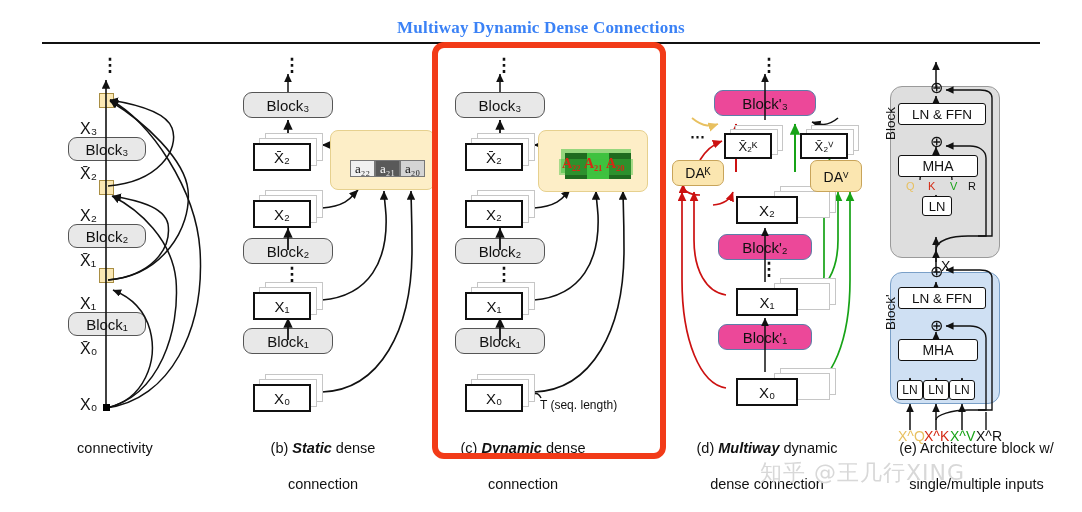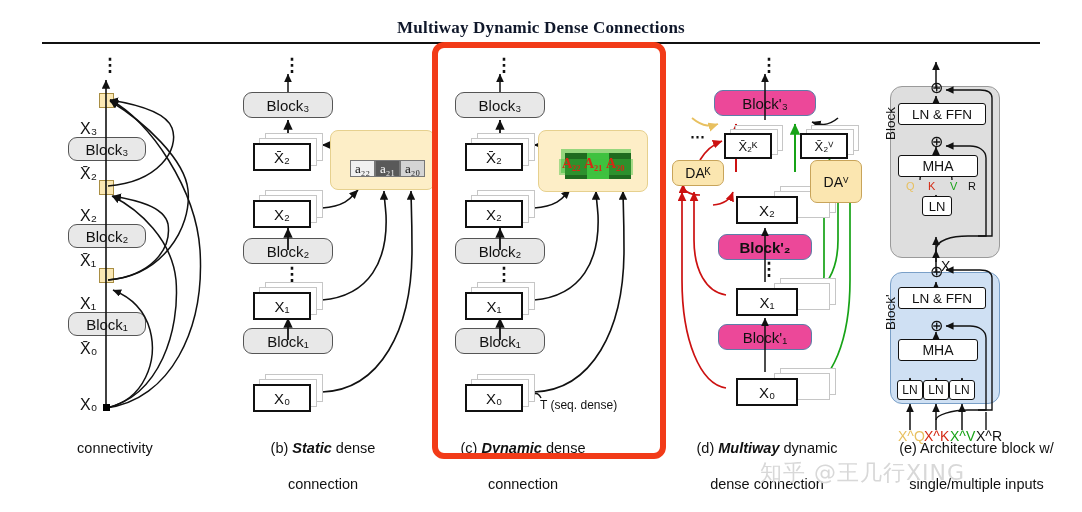--- a/index.html
+++ b/index.html
@@ -7,21 +7,21 @@
     width:1082px;height:512px;background:#fff;overflow:hidden;
     font-family:"Liberation Sans", sans-serif;
     position:relative;
   }
   #fig{position:absolute;left:0;top:0;width:1082px;height:512px;}
 
   
   #paper-title{
     position:absolute;left:0;top:18px;width:1082px;text-align:center;
     font-family:"Liberation Serif", serif;font-weight:bold;font-size:17px;
-    color:#0f172a;letter-spacing:.2px;
+    color:#3b82f6;letter-spacing:.2px;
   }
   #title-rule{
     position:absolute;left:42px;top:42px;width:998px;height:0;
     border-top:2px solid #111;
   }
 
   
   #highlight-box{
     position:absolute;left:432px;top:42px;width:234px;height:417px;
     border:6px solid #f23b18;border-radius:12px;background:transparent;
@@ -346,21 +346,21 @@
     </div>
   <div class="blk" style="left:455px;top:328px;width:90px;height:26px;">
       <span>Block₁</span>
     </div>
 
   <div class="xshadow" style="left:477px;top:374px;width:58px;height:28px;"></div>
   <div class="xshadow" style="left:471px;top:379px;width:58px;height:28px;"></div>
   <div class="xbox" style="left:465px;top:384px;width:58px;height:28px;">
       <span>X₀</span>
     </div>
-  <div class="lbl" style="left:540px;top:398px;font-size:12px;"><span>T (seq. dense)</span></div>
+  <div class="lbl" style="left:540px;top:398px;font-size:12px;"><span>T (seq. length)</span></div>
 
   <div class="panel-cap" style="left:428px;top:421px;width:190px;">
     <div><span>(c) </span><b>Dynamic</b><span> dense</span></div>
     <div>connection</div>
   </div>
 
   <div id="highlight-box"></div>
 
   <div class="dots" style="left:760px;top:62px;">⋮</div>
   <div class="blk blue" style="left:714px;top:90px;width:102px;height:26px;">
@@ -378,30 +378,30 @@
 
   <div class="xshadow" style="left:811px;top:125px;width:48px;height:26px;"></div>
   <div class="xshadow" style="left:806px;top:129px;width:48px;height:26px;"></div>
   <div class="xbox" style="left:800px;top:133px;width:48px;height:26px;font-size:13px;">
       <span>X̄₂ⱽ</span>
     </div>
 
   <div class="dapill" style="left:672px;top:160px;width:52px;height:26px;">
       <span>DAᴷ</span>
     </div>
-  <div class="dapill" style="left:810px;top:160px;width:52px;height:43px;">
+  <div class="dapill" style="left:810px;top:160px;width:52px;height:32px;">
       <span>DAⱽ</span>
     </div>
 
   <div class="xshadow" style="left:780px;top:186px;width:56px;height:27px;"></div>
   <div class="xshadow" style="left:774px;top:191px;width:56px;height:27px;"></div>
   <div class="xbox" style="left:736px;top:196px;width:62px;height:28px;">
       <span>X₂</span>
     </div>
-  <div class="blk blue" style="left:718px;top:234px;width:94px;height:26px;font-weight:bold;">
+  <div class="blk blue" style="left:718px;top:234px;width:94px;height:26px;">
       <span>Block'₂</span>
     </div>
   <div class="dots" style="left:760px;top:266px;">⋮</div>
 
   <div class="xshadow" style="left:780px;top:278px;width:56px;height:27px;"></div>
   <div class="xshadow" style="left:774px;top:283px;width:56px;height:27px;"></div>
   <div class="xbox" style="left:736px;top:288px;width:62px;height:28px;">
       <span>X₁</span>
     </div>
   <div class="blk blue" style="left:718px;top:324px;width:94px;height:26px;">

